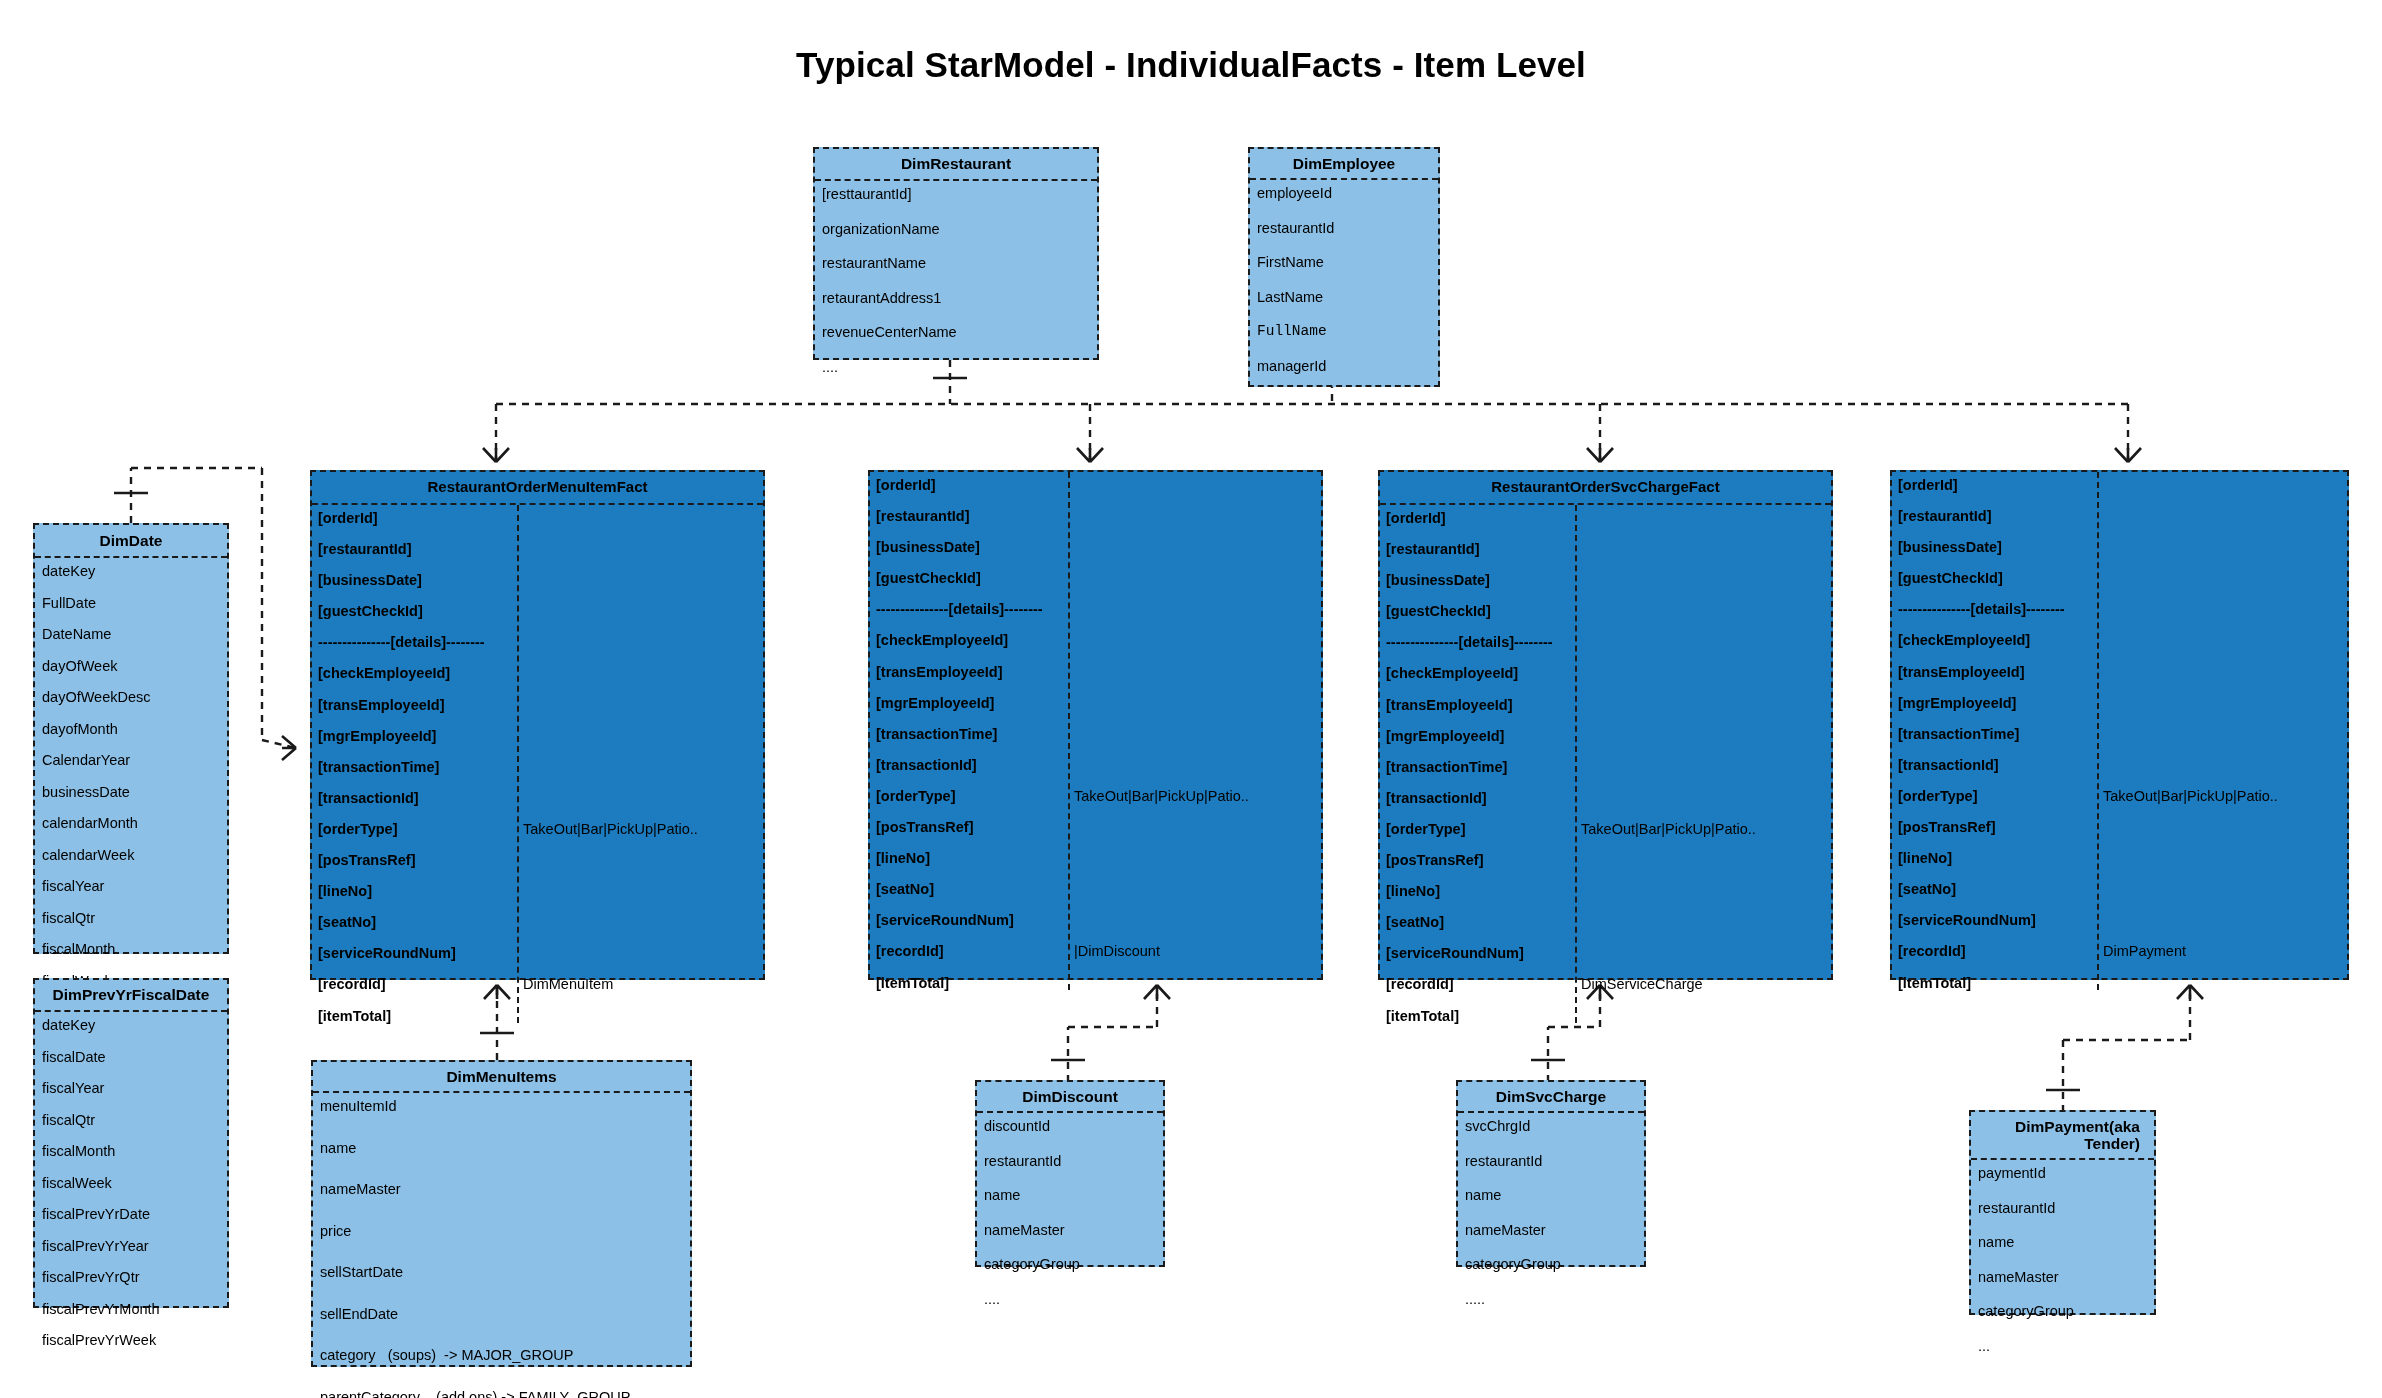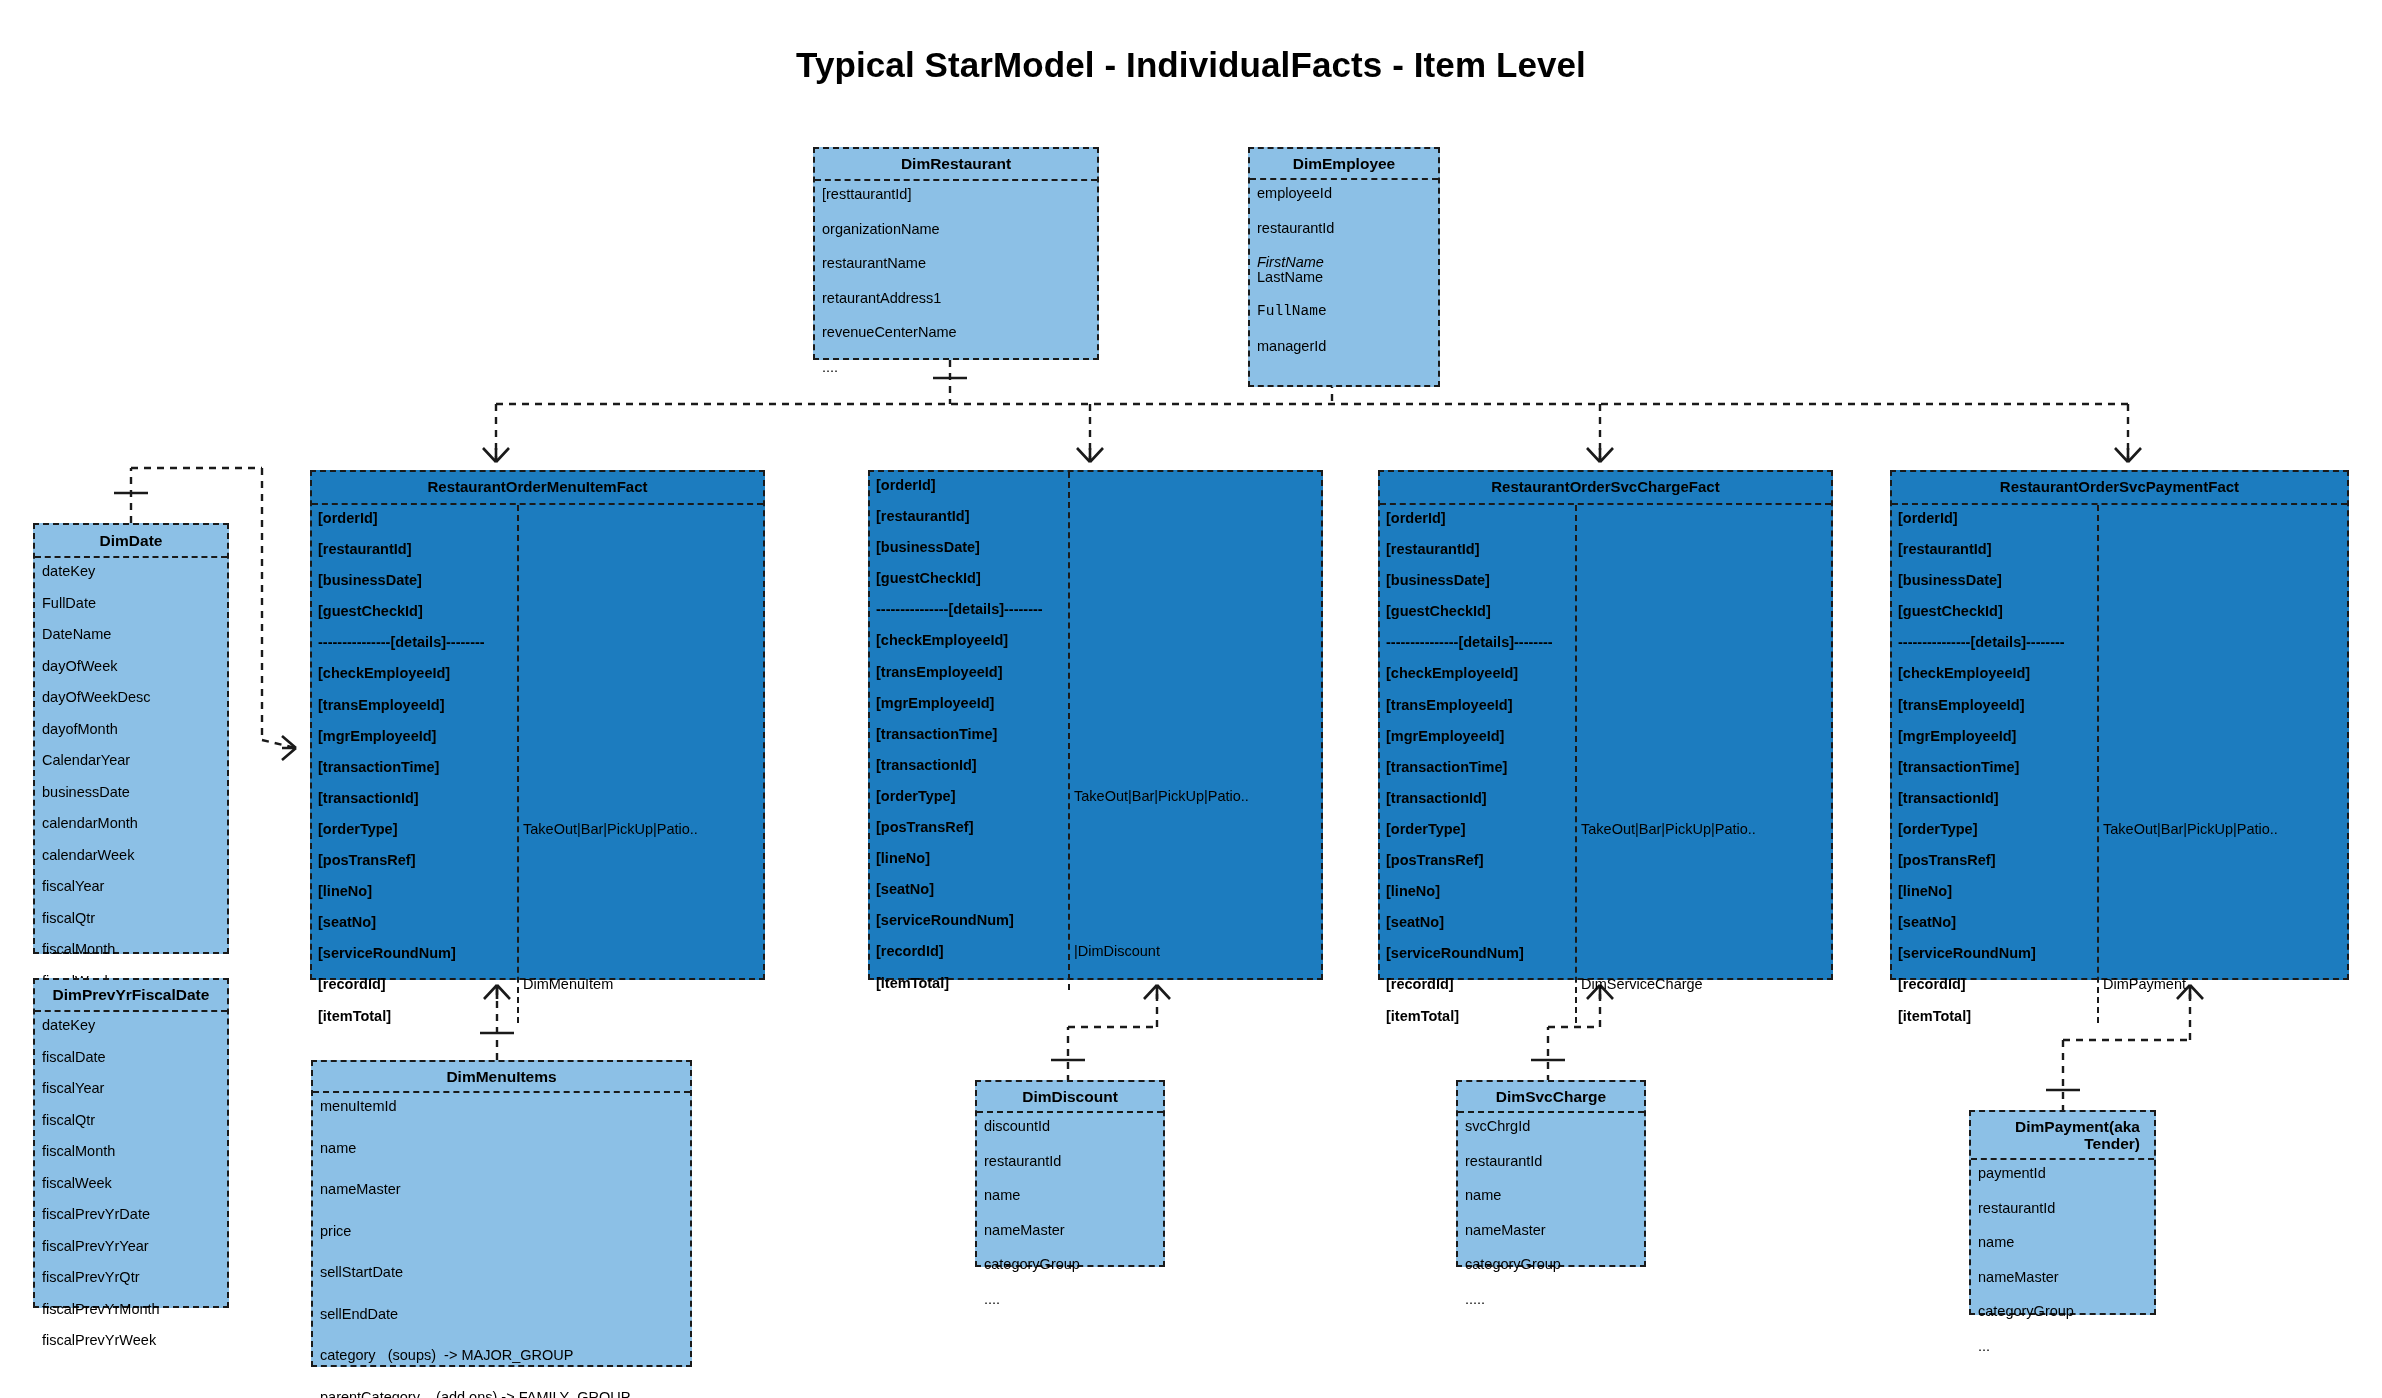--- a/index.html
+++ b/index.html
@@ -135,21 +135,21 @@
 
   <div class="entity dim" style="left:1248px;top:147px;width:192px;height:240px;">
     <div class="hdr" style="height:31px;">DimEmployee</div>
     <div class="body">
         <div class="row" style="margin-bottom: 20px;">
           <span class="fname">employeeId</span>
         </div>
         <div class="row" style="margin-bottom: 20px;">
           <span class="fname">restaurantId</span>
         </div>
-        <div class="row" style=" font-style: italic;">
+        <div class="row" style="margin-bottom: 20px;">
           <span class="fname">FirstName</span>
         </div>
         <div class="row" style="margin-bottom: 20px;">
           <span class="fname">LastName</span>
         </div>
         <div class="row" style="margin-bottom: 20px; font-family: Liberation Mono, monospace;">
           <span class="fname">FullName</span>
         </div>
         <div class="row" style="margin-bottom: 20px;">
           <span class="fname">managerId</span>
@@ -423,21 +423,20 @@
             <span class="fnote" style="left: 201px; top: 0px;">DimServiceCharge</span>
           </div>
           <div class="row" style="margin-bottom: 16.6px; position: relative;">
             <span class="fname">[itemTotal]</span>
           </div>
         </div>
       </div>
   </div>
 
   <div class="entity fact" style="left:1890px;top:470px;width:459px;height:510px;">
-    <div class="hdr" style="height:33px;">RestaurantOrderSvcPaymentFact</div>
     <div class="body">
         <div class="col-split" style="left: 205px;"></div>
         <div style="padding-top: 6px;">
           <div class="row" style="margin-bottom: 16.6px; position: relative;">
             <span class="fname">[orderId]</span>
           </div>
           <div class="row" style="margin-bottom: 16.6px; position: relative;">
             <span class="fname">[restaurantId]</span>
           </div>
           <div class="row" style="margin-bottom: 16.6px; position: relative;">

